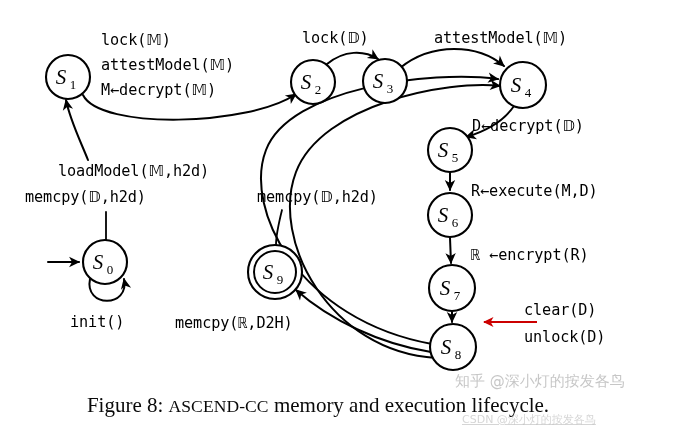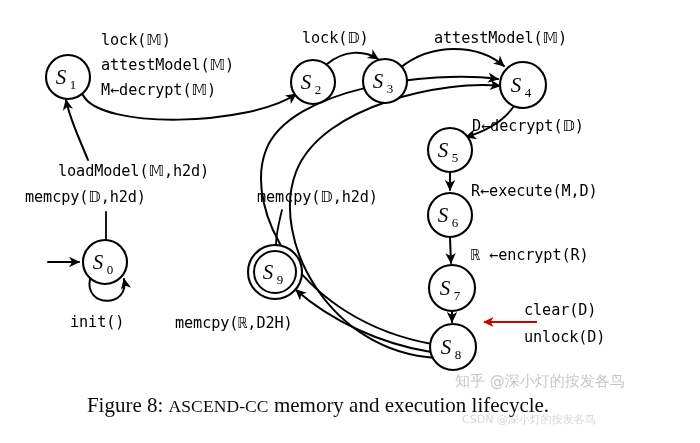--- a/index.html
+++ b/index.html
@@ -101,20 +101,21 @@
   .watermark-main {
     left: 455px;
     top: 372px;
     font-size: 15px;
   }
   .watermark-sub {
     left: 462px;
     top: 412px;
     font-size: 11px;
     color: rgba(150,150,150,0.40);
+    text-decoration: underline;
   }
 </style>
 </head>
 <body>
 
 <div id="figure-root">
 
   <svg id="diagram" viewBox="0 0 700 443">
     <defs>
       <marker id="arrow" viewBox="0 0 10 10" refX="8.6" refY="5" markerWidth="6.2" markerHeight="6.2" orient="auto-start-reverse">

